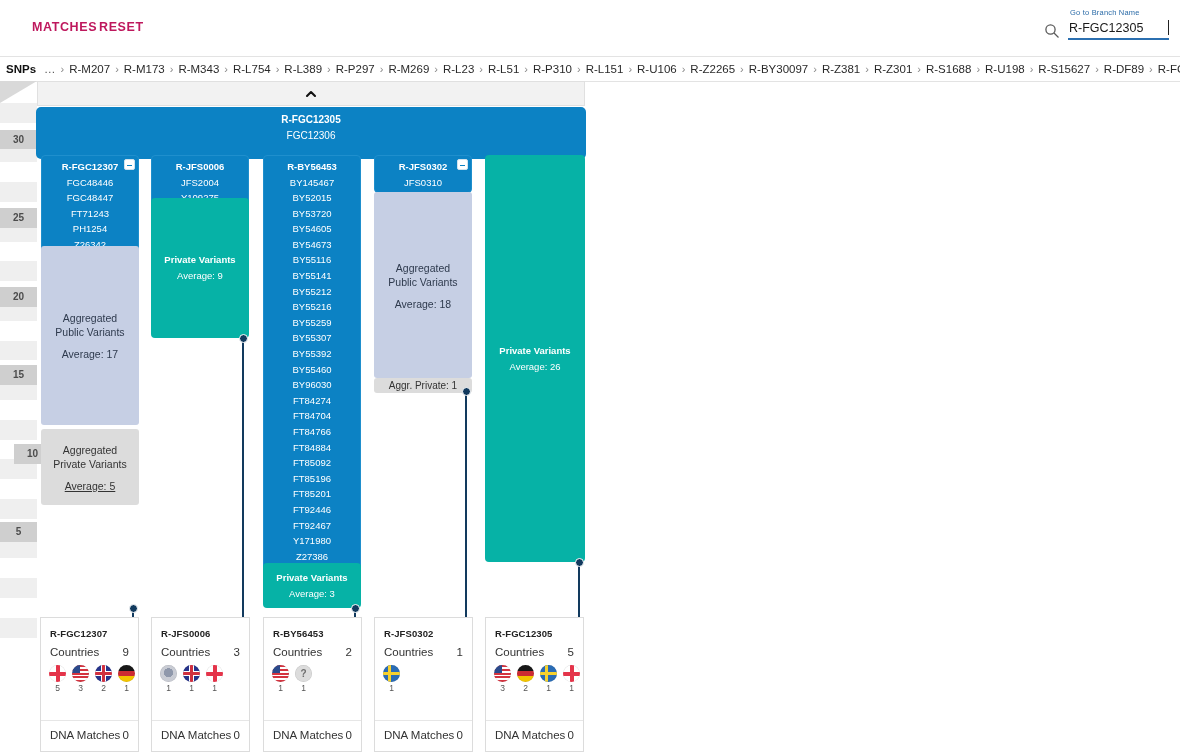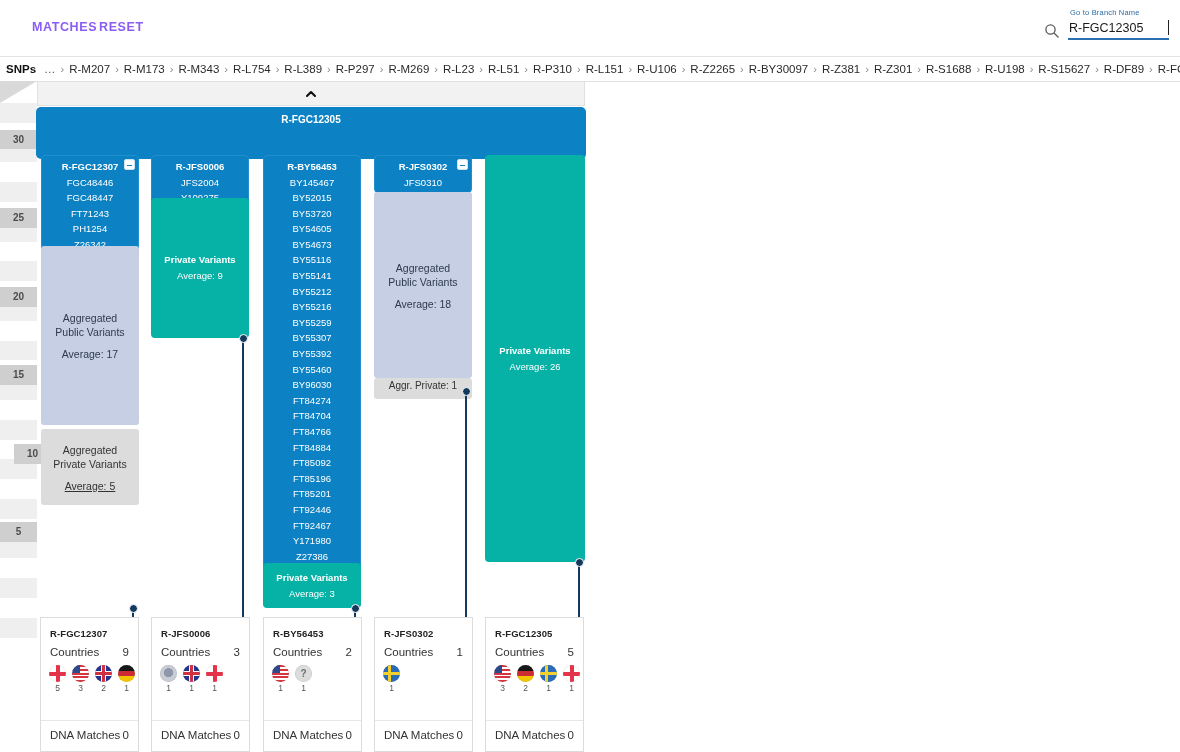--- a/index.html
+++ b/index.html
@@ -8,21 +8,21 @@
     background:#ffffff;
     font-family:"Liberation Sans", sans-serif;
     font-size:12px;color:#333;
     position:relative;
   }
   
   #topbar{position:absolute;left:0;top:0;width:1180px;height:54px;background:#fff;}
   .topbtn{
     position:absolute;top:20px;
     font-size:12.5px;font-weight:bold;letter-spacing:.6px;
-    color:#8b5cf6;cursor:pointer;
+    color:#be185d;cursor:pointer;
   }
   #btn-matches{left:32px;}
   #btn-reset{left:99px;}
 
   #searchwrap{position:absolute;right:2px;top:4px;width:110px;}
   #search-label{
     font-size:7.5px;color:#2c6ca8;letter-spacing:.2px;
     position:absolute;left:2px;top:4px;white-space:nowrap;
   }
   #search-icon{position:absolute;left:-24px;top:19px;}
@@ -311,20 +311,21 @@
   <div id="collapse-bar">
     <span class="chev">
       <svg width="12" height="12" viewBox="0 0 12 12">
         <path d="M2 8 L6 4 L10 8" fill="none" stroke="#111" stroke-width="2.1" stroke-linecap="round" stroke-linejoin="round"></path>
       </svg>
     </span>
   </div>
 
   <div id="root-node">
     <div>R-FGC12305</div>
+    <div>FGC12306</div>
   </div>
 
   <div id="columns">
       <div class="snpblock" style="left: 41px; top: 74px; width: 98px; height: 100.8px;">
         <div class="hdr">R-FGC12307</div>
         <div class="snp">FGC48446</div>
         <div class="snp">FGC48447</div>
         <div class="snp">FT71243</div>
         <div class="snp">PH1254</div>
         <div class="snp">Z26342</div>
@@ -390,21 +391,21 @@
       <div class="snpblock" style="left: 374px; top: 74px; width: 98px; height: 37.6px;">
         <div class="hdr">R-JFS0302</div>
         <div class="snp">JFS0310</div>
         <div class="plusbtn"></div>
       </div>
       <div class="aggpub" style="left: 374px; top: 111px; width: 98px; height: 186px;">
         <div class="l1">Aggregated</div>
         <div class="l2">Public Variants</div>
         <div class="avg">Average: 18</div>
       </div>
-      <div class="aggpriv slim" style="left: 374px; top: 297px; width: 98px; height: 21px; line-height: 15px;">Aggr. Private: 1</div>
+      <div class="aggpriv slim" style="left: 374px; top: 297px; width: 98px; height: 15px; line-height: 15px;">Aggr. Private: 1</div>
       <div class="conn" style="left: 465px; top: 310px; height: 274px;"></div>
       <div class="dot" style="left: 461.5px; top: 306px;"></div>
       <div class="privblk" style="left: 485px; top: 74px; width: 100px; height: 407px;">
         <div class="t">Private Variants</div>
         <div class="a">Average: 26</div>
       </div>
       <div class="conn" style="left: 578px; top: 481px; height: 103px;"></div>
       <div class="dot" style="left: 574.5px; top: 477px;"></div>
     </div>
   <div id="cards">

